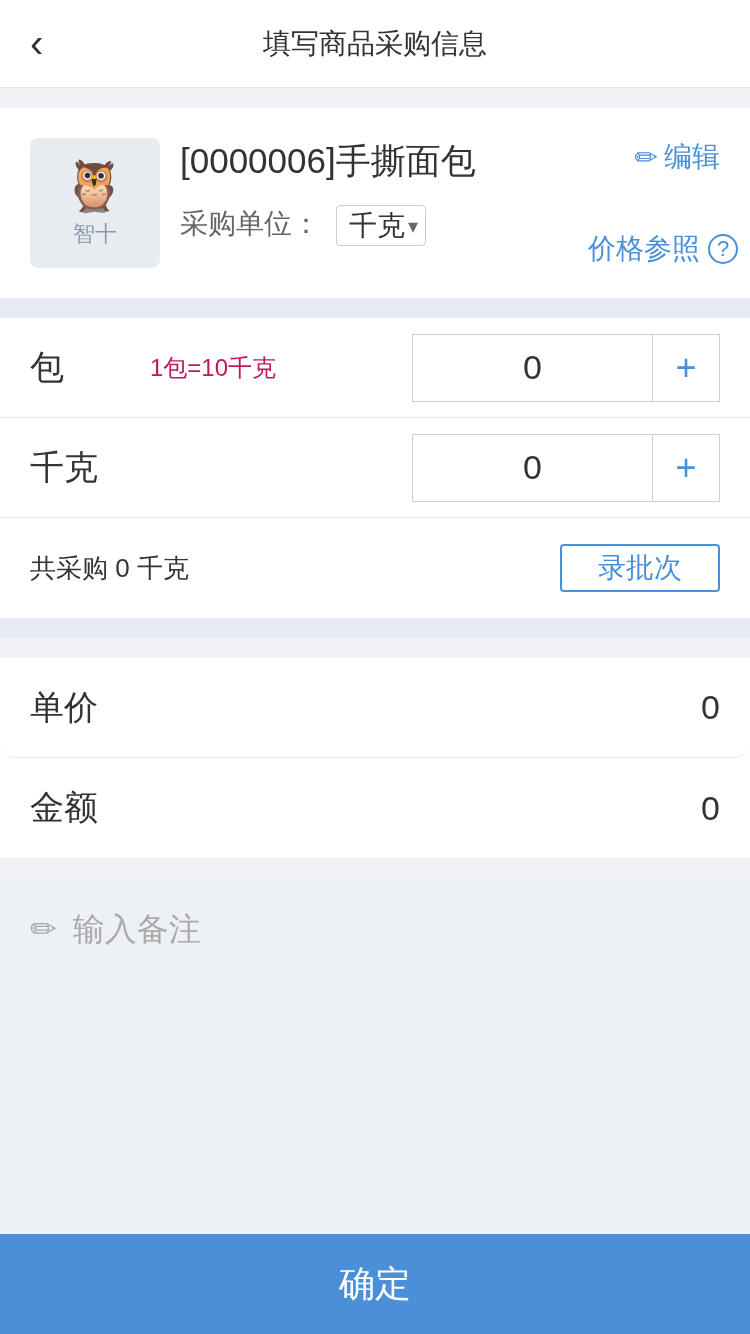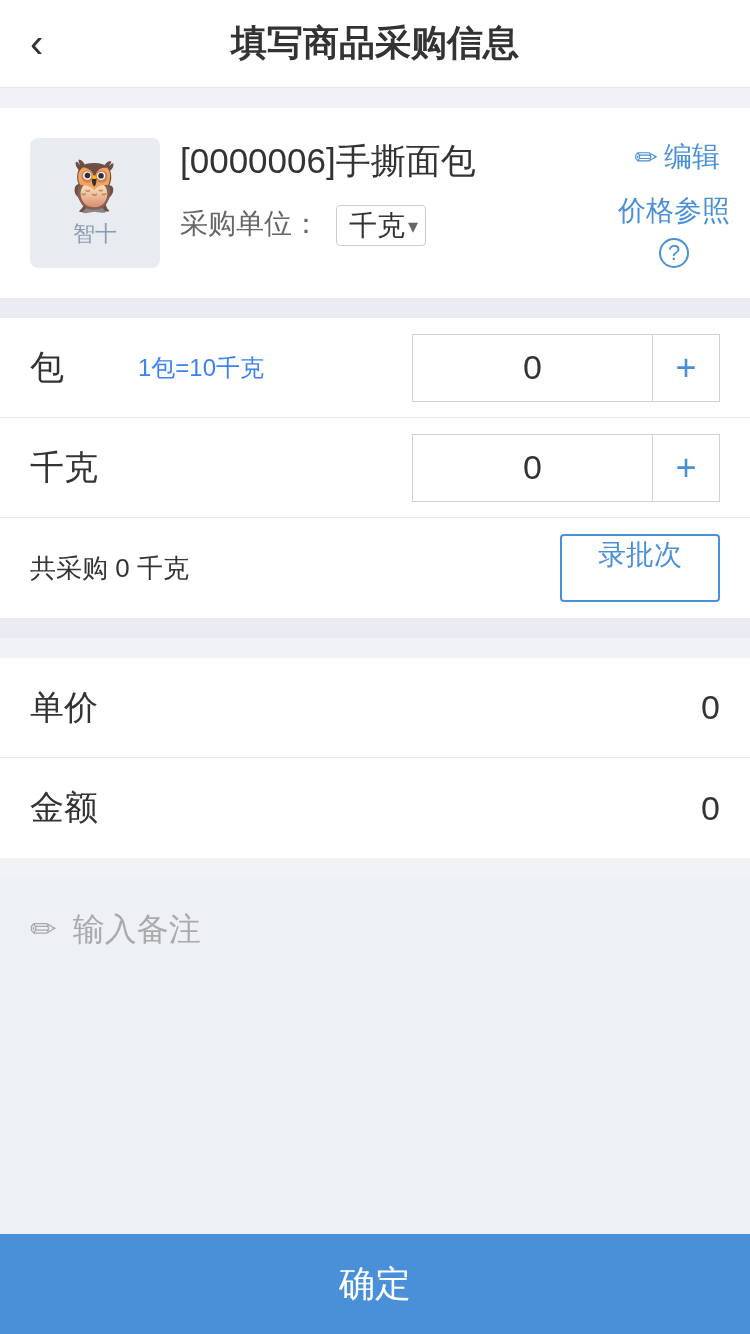--- a/index.html
+++ b/index.html
@@ -83,22 +83,22 @@
       border-bottom: 1px solid #e5e5e5;
     }
     .nav-back {
       position: absolute;
       left: 30px;
       font-size: 40px;
       color: #333;
       cursor: pointer;
     }
     .nav-title {
-      font-size: 36px;
-      font-weight: 700;
+      font-size: 28px;
+      font-weight: 400;
       color: #333;
     }
 
     
     .product-card {
       background: #fff;
       padding: 30px;
       display: flex;
       align-items: flex-start;
       gap: 20px;
@@ -179,28 +179,27 @@
       right: 30px;
       top: 30px;
       color: #4a90d9;
       font-size: 28px;
       display: flex;
       align-items: center;
       gap: 6px;
     }
     .price-ref {
       position: absolute;
-      right: 20px;
+      right: 12px;
       bottom: 30px;
       color: #4a90d9;
       font-size: 28px;
       display: flex;
       align-items: center;
       gap: 8px;
-      flex-direction: column;
     }
     .price-ref-help {
       width: 30px;
       height: 30px;
       border: 2px solid #4a90d9;
       border-radius: 50%;
       display: flex;
       align-items: center;
       justify-content: center;
       font-size: 22px;
@@ -225,22 +224,22 @@
       height: 100px;
       border-bottom: 1px solid #e8e8e8;
     }
     .input-row-label {
       font-size: 34px;
       color: #333;
       min-width: 100px;
     }
     .input-row-sublabel {
       font-size: 24px;
-      color: #3b82f6;
-      margin-left: 8px;
+      color: #be185d;
+      margin-left: 20px;
     }
     .input-row-right {
       margin-left: auto;
       display: flex;
       align-items: center;
       gap: 0;
     }
     .number-input {
       width: 240px;
       height: 68px;
@@ -272,43 +271,45 @@
       padding: 0 30px;
       height: 100px;
       background: #fff;
     }
     .summary-text {
       font-size: 26px;
       color: #333;
     }
     .batch-btn {
       width: 160px;
-      height: 68px;
+      height: 48px;
       border: 2px solid #4a90d9;
       background: #fff;
       color: #4a90d9;
       font-size: 28px;
       display: flex;
+      align-items: center;
       justify-content: center;
       cursor: pointer;
       border-radius: 4px;
     }
 
     
     .price-section {
       background: #fff;
       margin-top: 20px;
     }
     .price-row {
       display: flex;
       align-items: center;
       justify-content: space-between;
       padding: 0 30px;
       height: 100px;
       border-bottom: 1px solid #e8e8e8;
+      border-radius: 15px;
     }
     .price-row:last-child {
       border-bottom: none;
       gap: 37px;
     }
     .price-label {
       font-size: 34px;
       color: #333;
     }
     .price-value {

